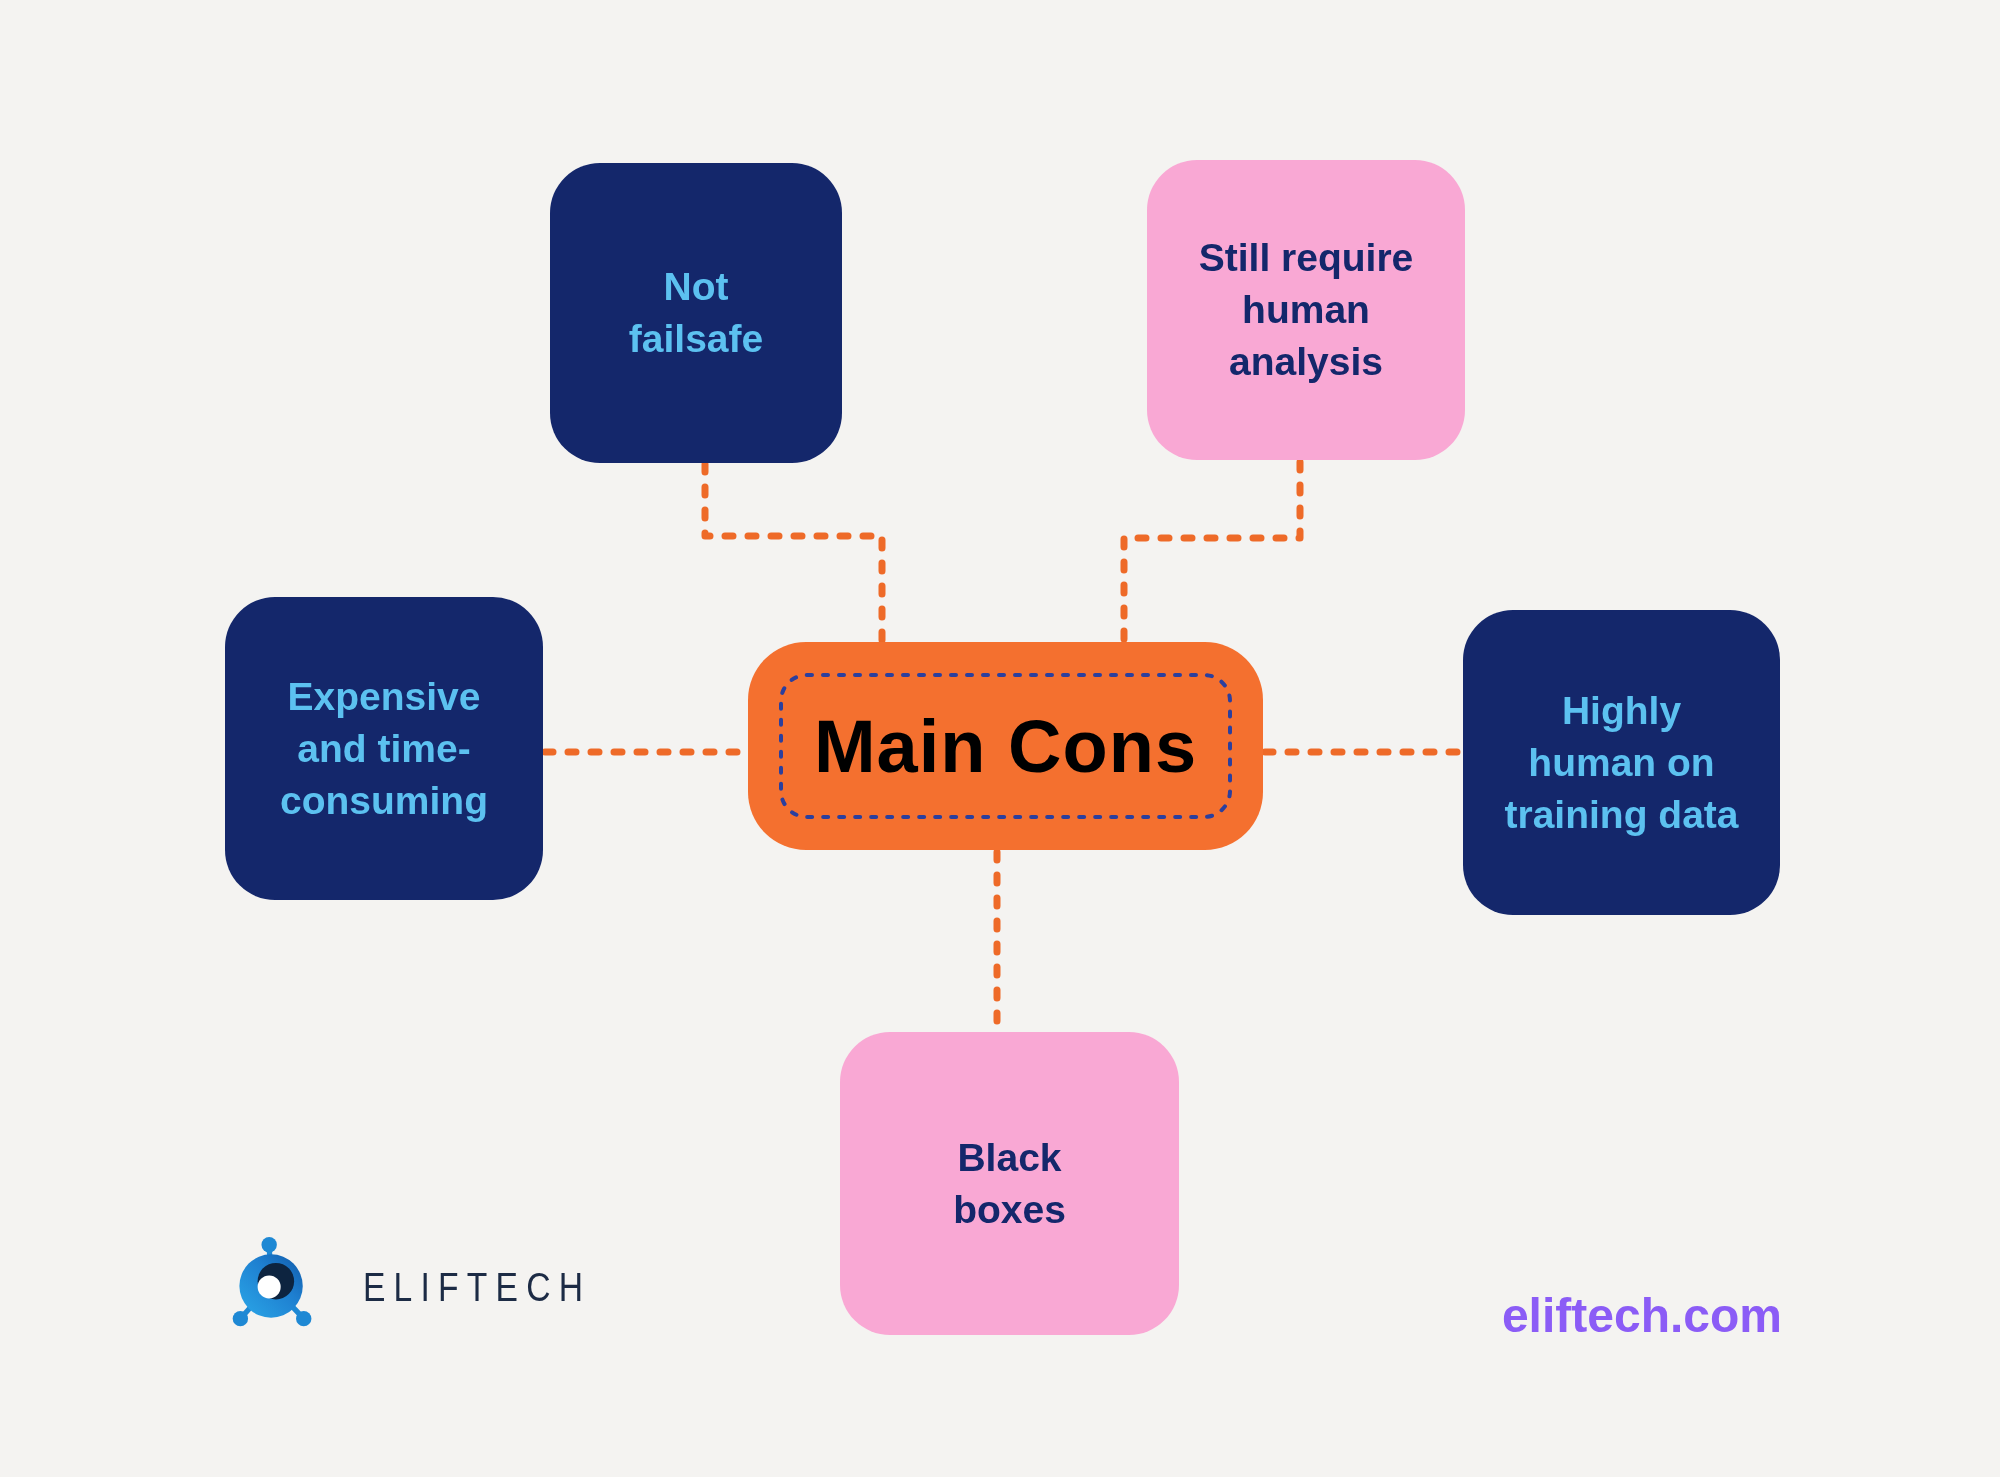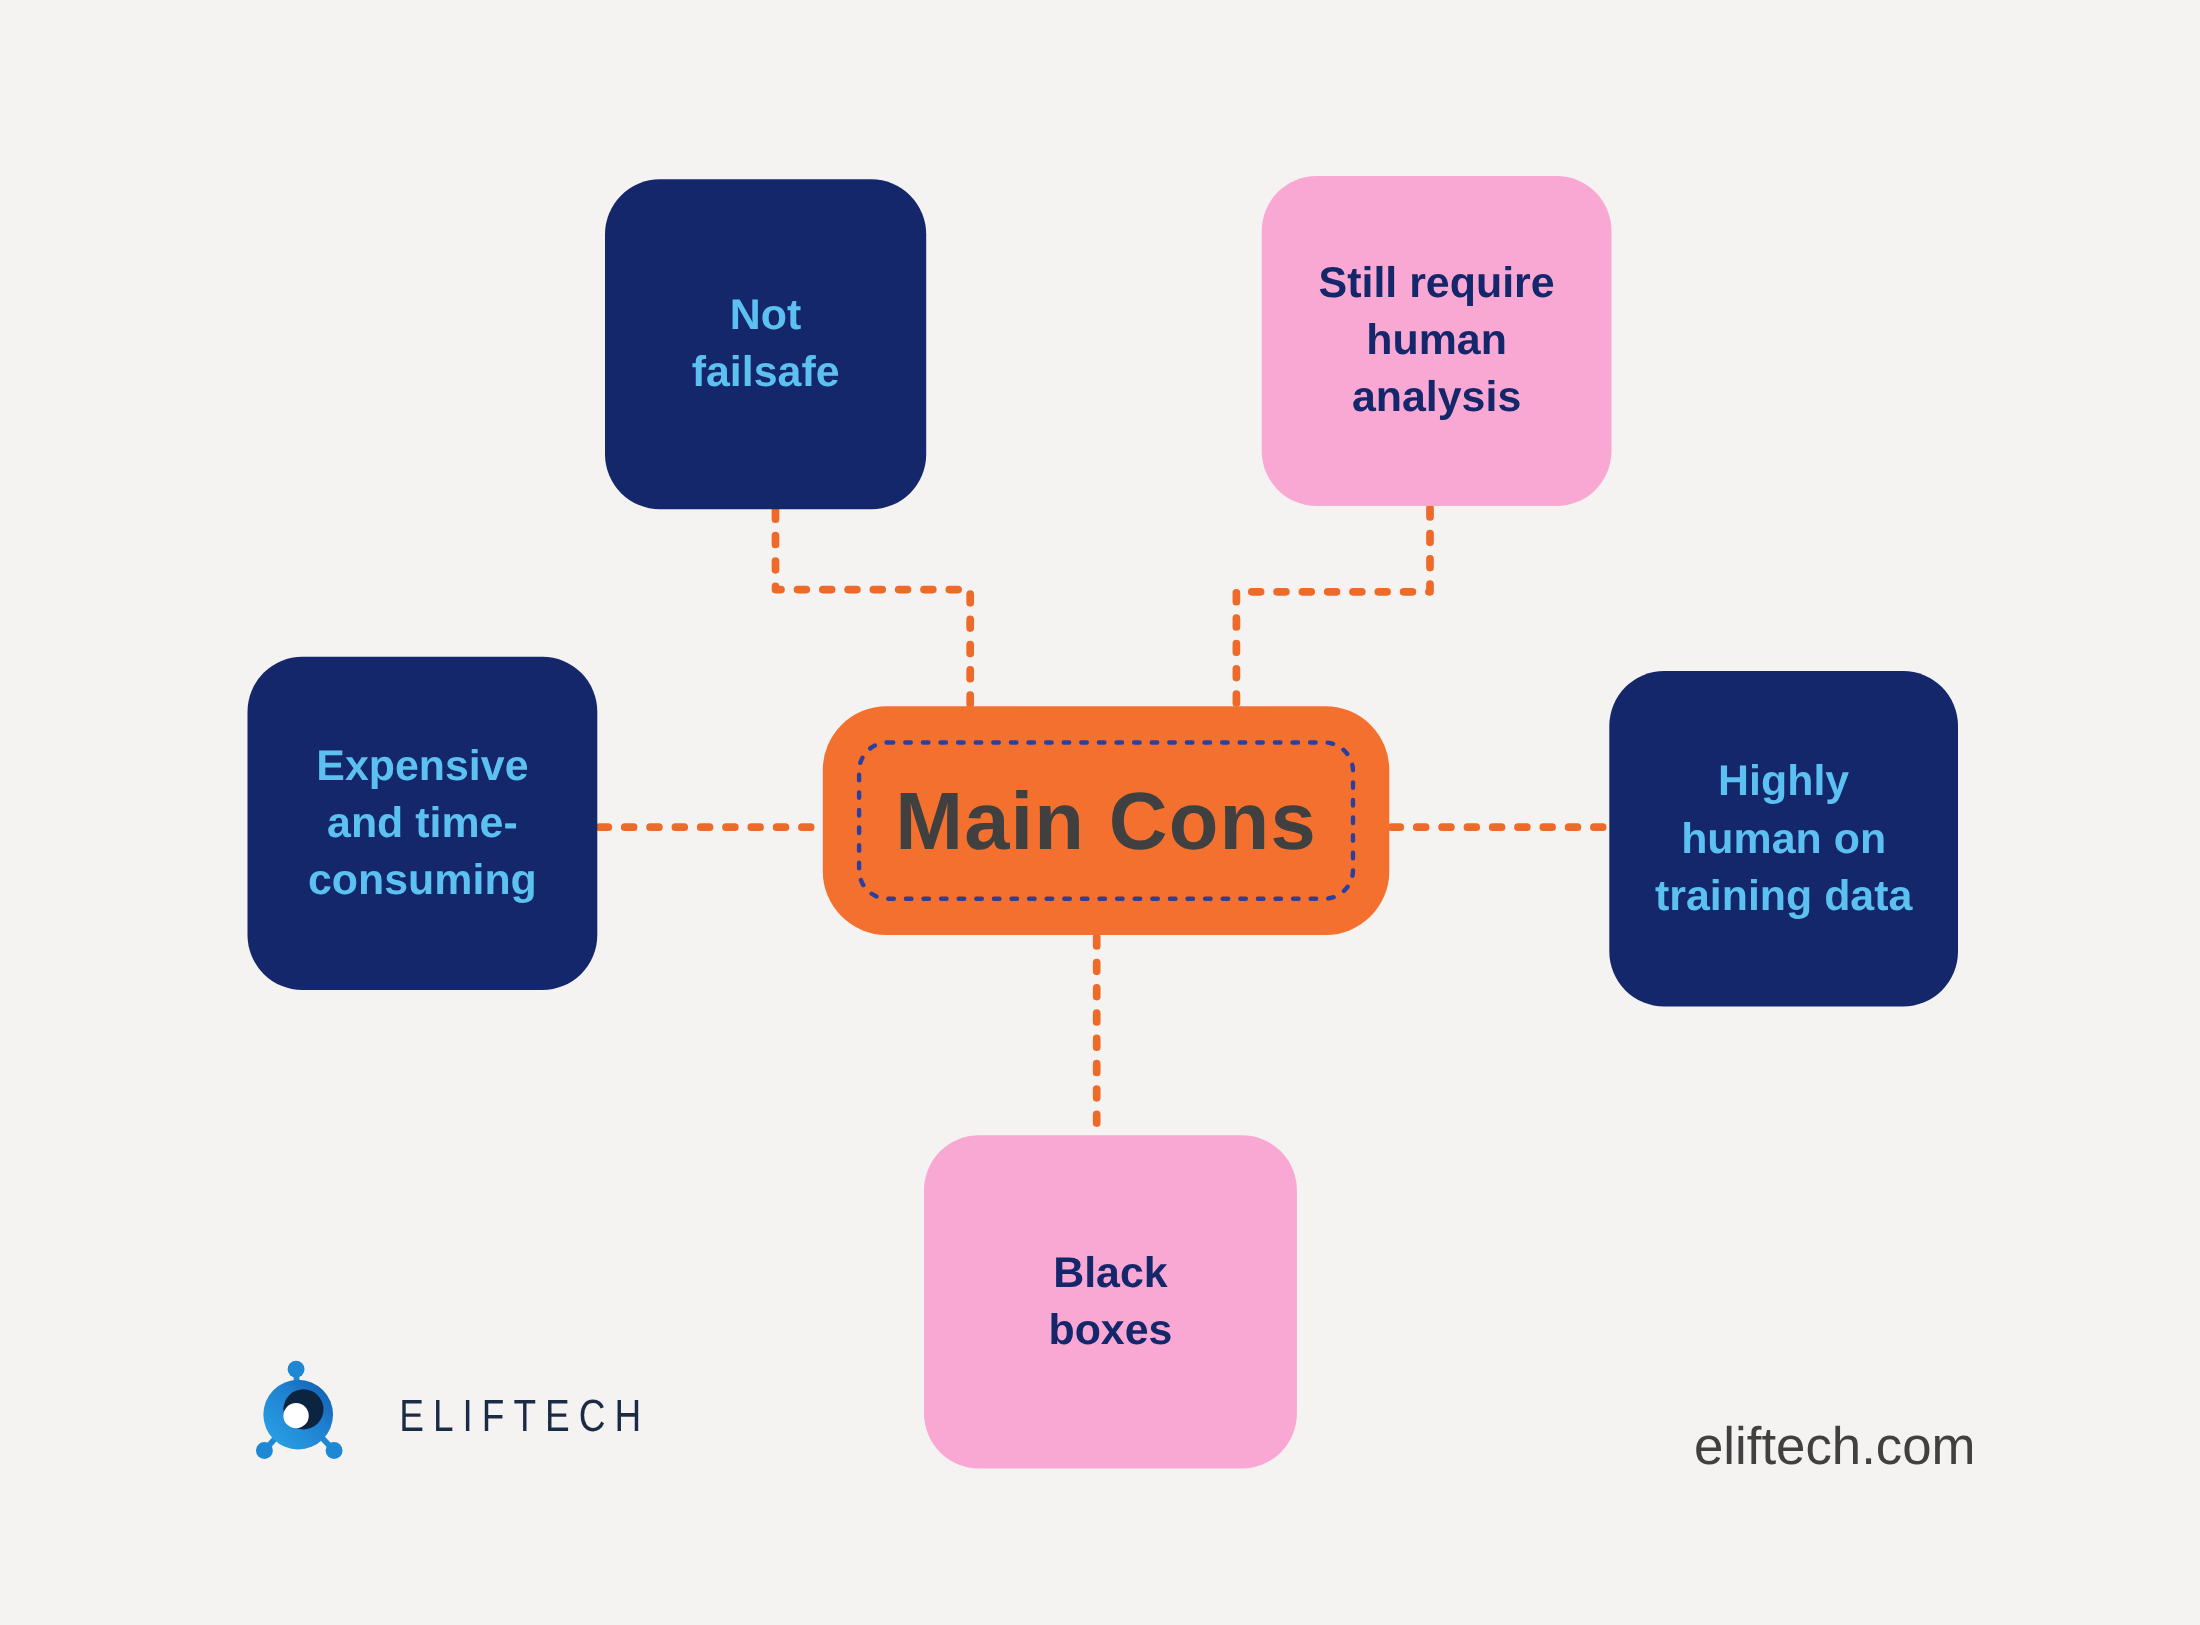--- a/index.html
+++ b/index.html
@@ -68,21 +68,21 @@
     position: absolute;
     left: 0;
     top: 0;
     width: 515px;
     height: 208px;
   }
   .center-label {
     position: relative;
     font-size: 74px;
     font-weight: bold;
-    color: #404040;
+    color: #000000;
     letter-spacing: 1px;
   }
 
   .footer-left {
     position: absolute;
     left: 225px;
     top: 1236px;
     display: flex;
     align-items: center;
     gap: 20px;
@@ -98,25 +98,25 @@
     font-size: 41px;
     font-weight: normal;
     letter-spacing: 10px;
     color: #1C2B45;
     transform: scaleX(0.82);
     transform-origin: left center;
     white-space: nowrap;
   }
   .website {
     position: absolute;
-    right: 204px;
+    right: 218px;
     top: 1288px;
     font-size: 48px;
-    font-weight: normal;
-    color: #404040;
+    font-weight: bold;
+    color: #8b5cf6;
   }
 </style>
 </head>
 <body>
 
 <div class="canvas">
 
   <svg class="connectors" viewBox="0 0 2000 1477" xmlns="http://www.w3.org/2000/svg">
     <g fill="none" stroke="#EE6A28" stroke-width="7" stroke-dasharray="8 15" stroke-linecap="round" stroke-linejoin="round">
       <path d="M705 464 L705 536 L882 536 L882 640"></path>

